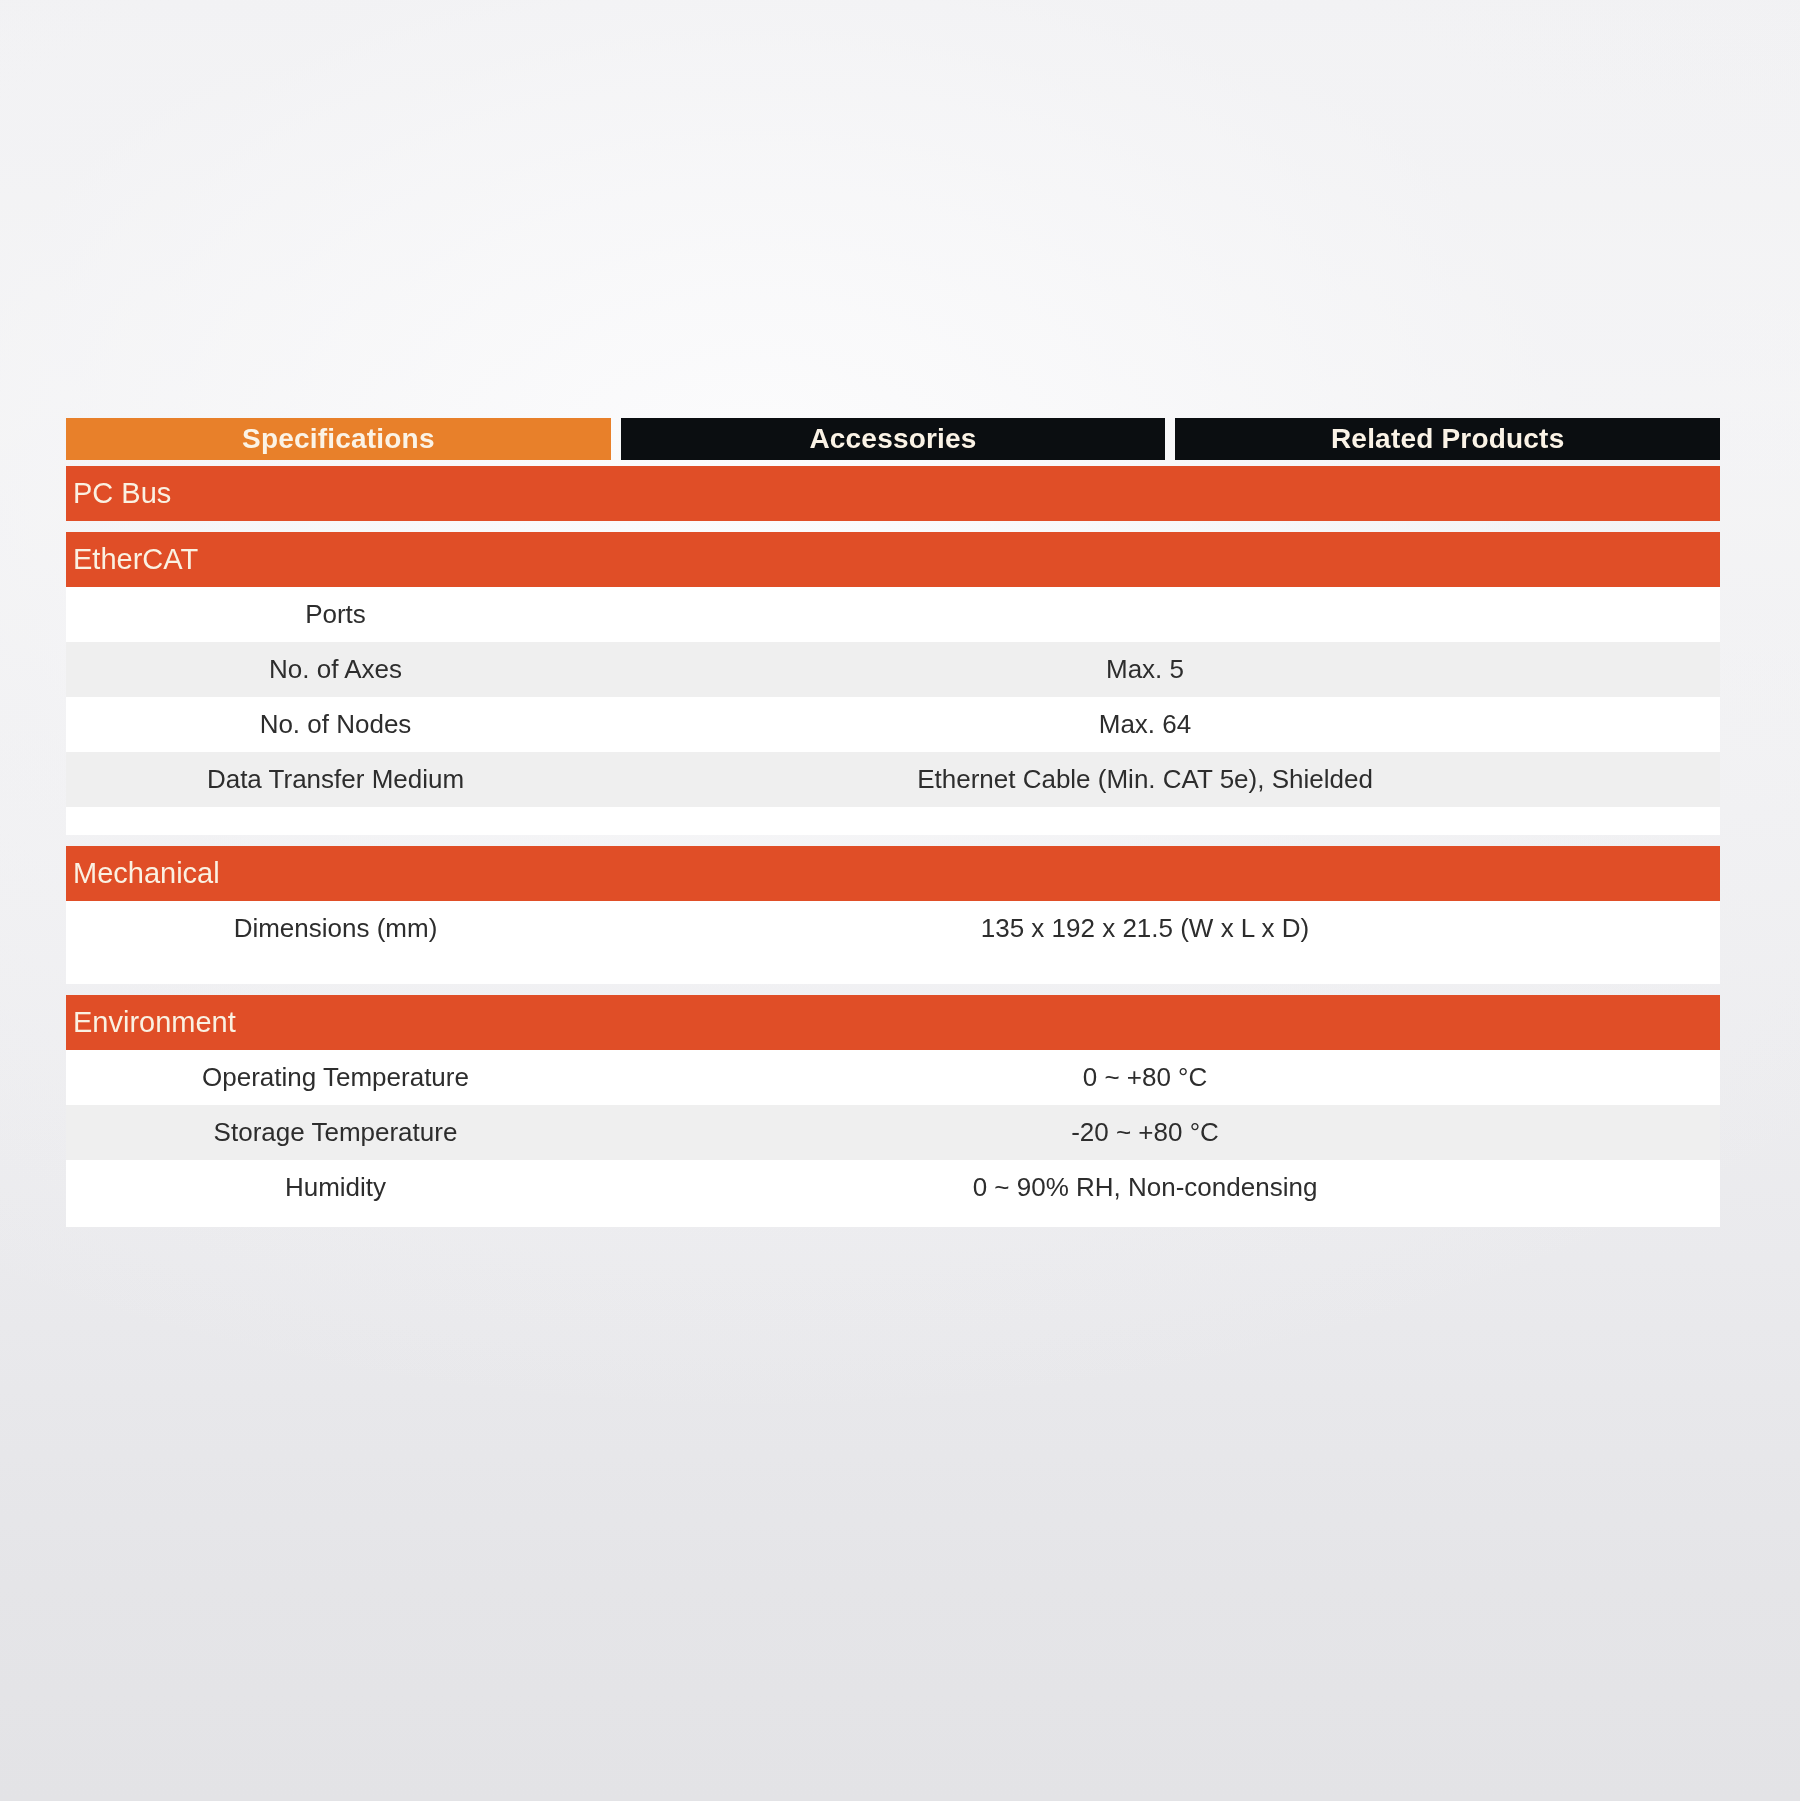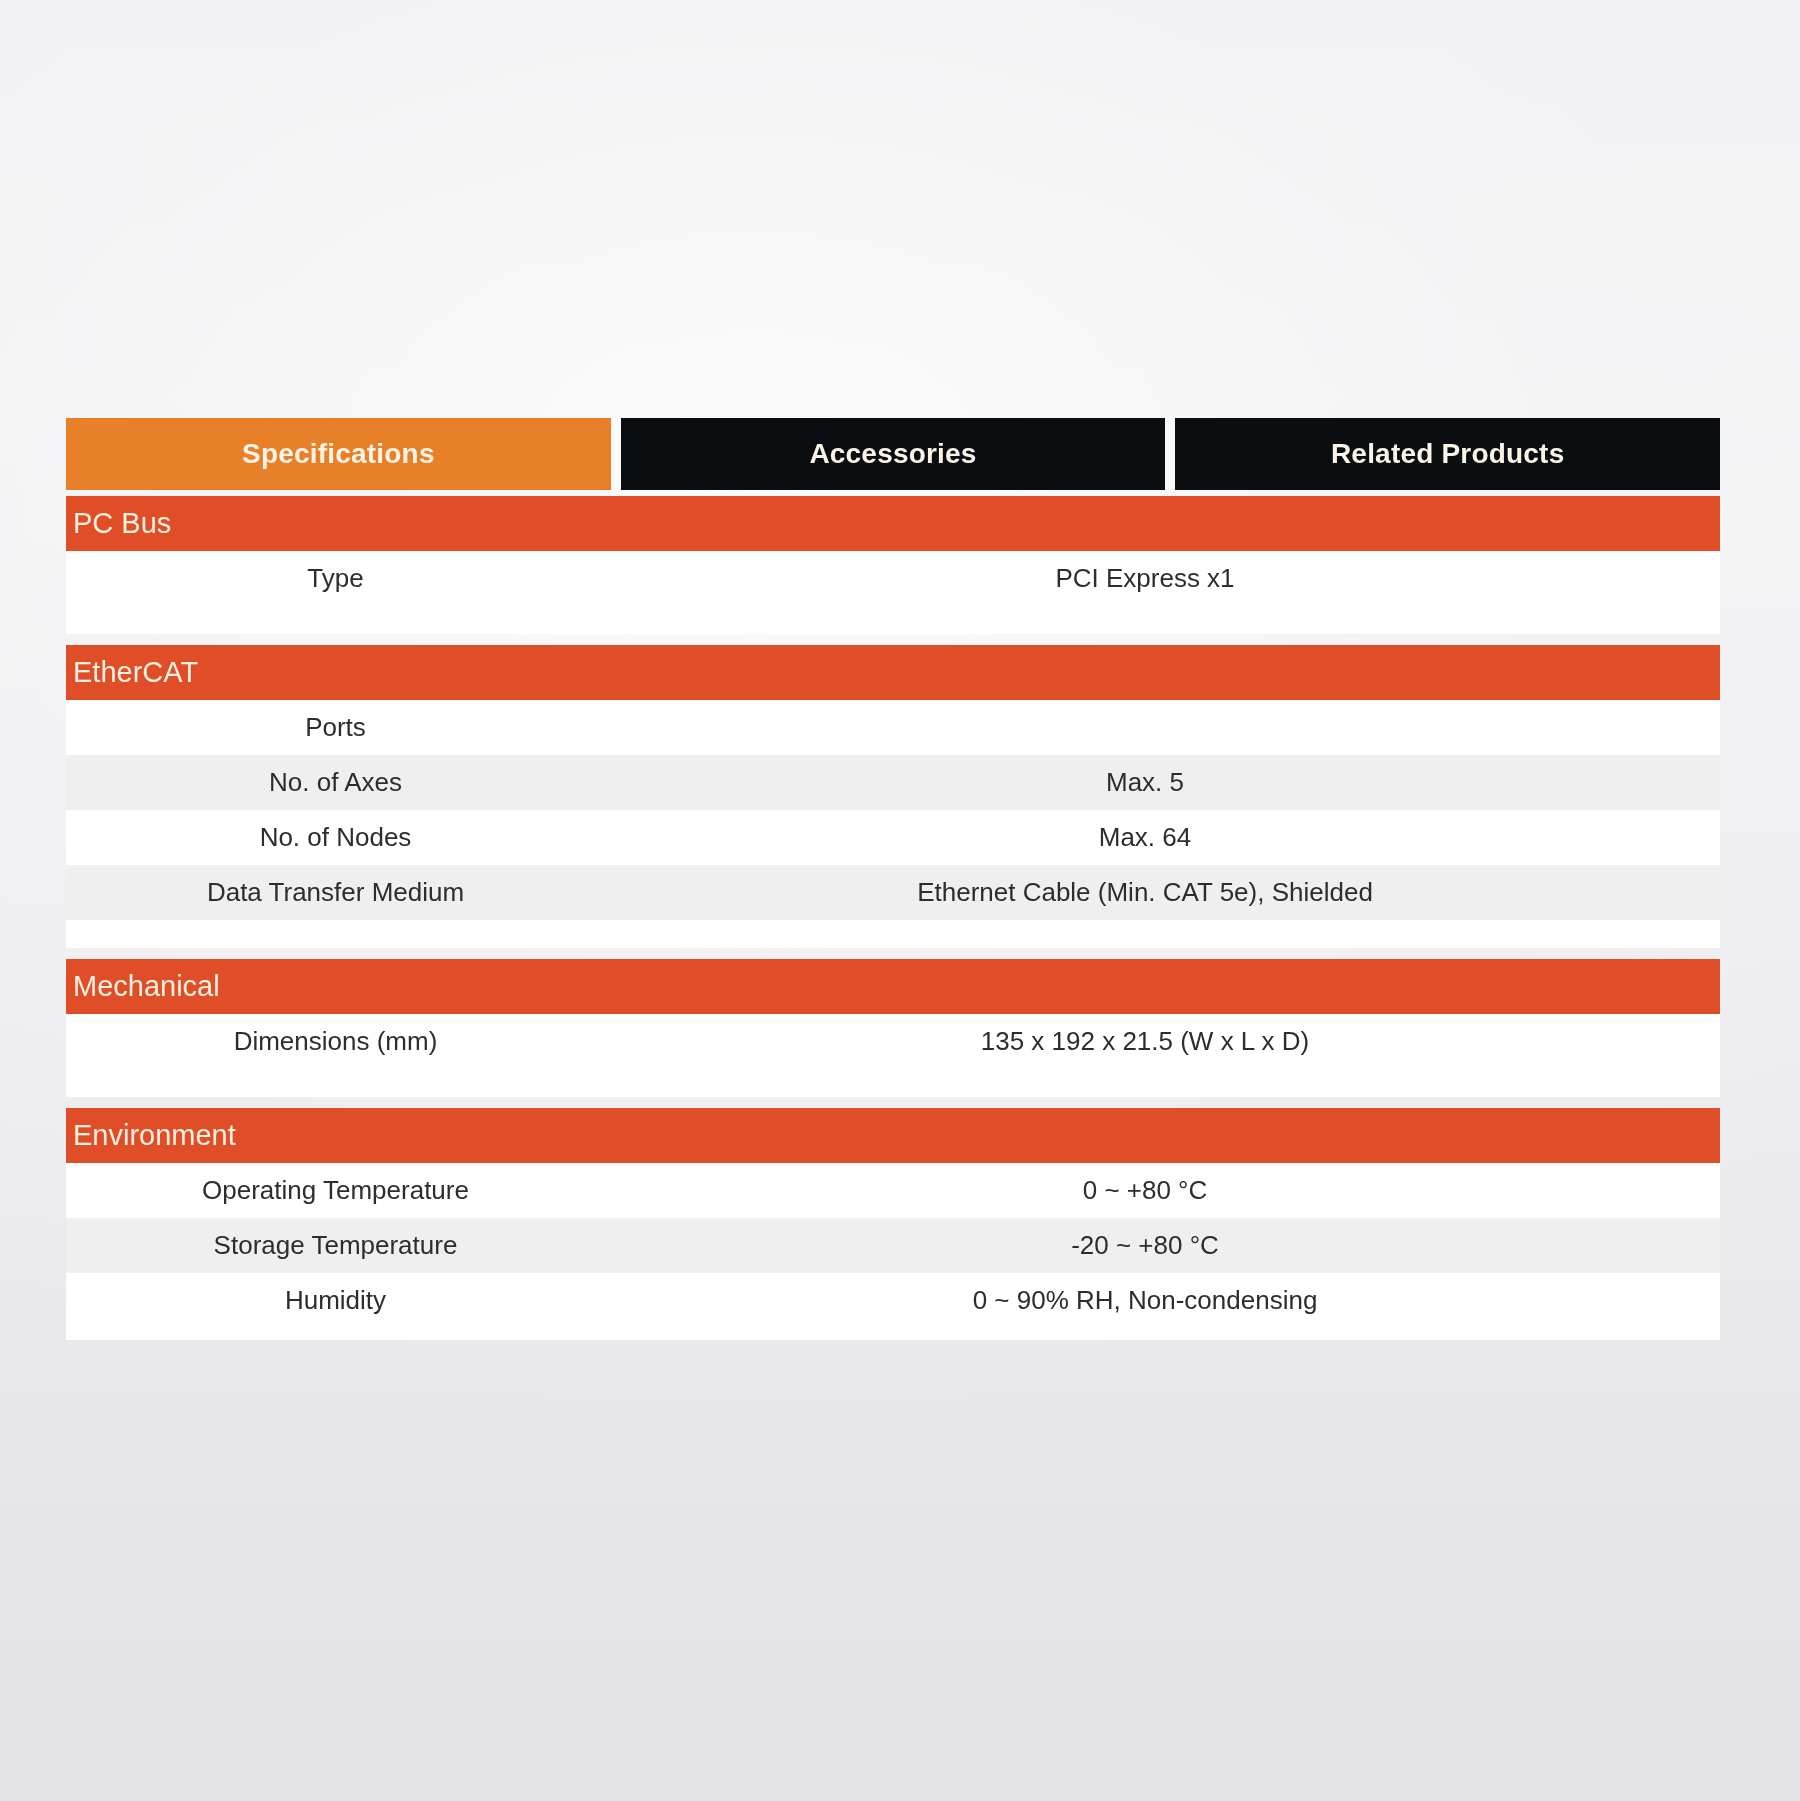--- a/index.html
+++ b/index.html
@@ -23,21 +23,21 @@
       linear-gradient(180deg, #f1f1f3 0%, #f5f5f6 22%, #f0f0f2 45%, #eaeaed 70%, #e5e5e8 88%, #e3e3e6 100%);
   }
   .content {
     position: absolute;
     left: 66px; top: 418px;
     width: 1654px;
   }
   .tab-bar {
     display: flex;
     gap: 10px;
-    height: 72px;
+    height: 42px;
     margin-bottom: 6px;
   }
   .tab {
     flex: 1;
     display: flex;
     align-items: center;
     justify-content: center;
     background: var(--tab-inactive-bg);
     color: var(--tab-text);
     font-size: 28px;
@@ -92,26 +92,20 @@
       </div>
       <div class="tab">
         <span>Related Products</span>
       </div>
     </nav>
   <main>
       <section class="section">
         <div class="section-header">
           <span>PC Bus</span>
         </div>
-        <div class="section-body">
-          <div class="row">
-            <div class="cell label">Type</div>
-            <div class="cell value">PCI Express x1</div>
-          </div>
-        </div>
       </section>
       <section class="section">
         <div class="section-header">
           <span>EtherCAT</span>
         </div>
         <div class="section-body">
           <div class="row">
             <div class="cell label">Ports</div>
           </div>
           <div class="row">

